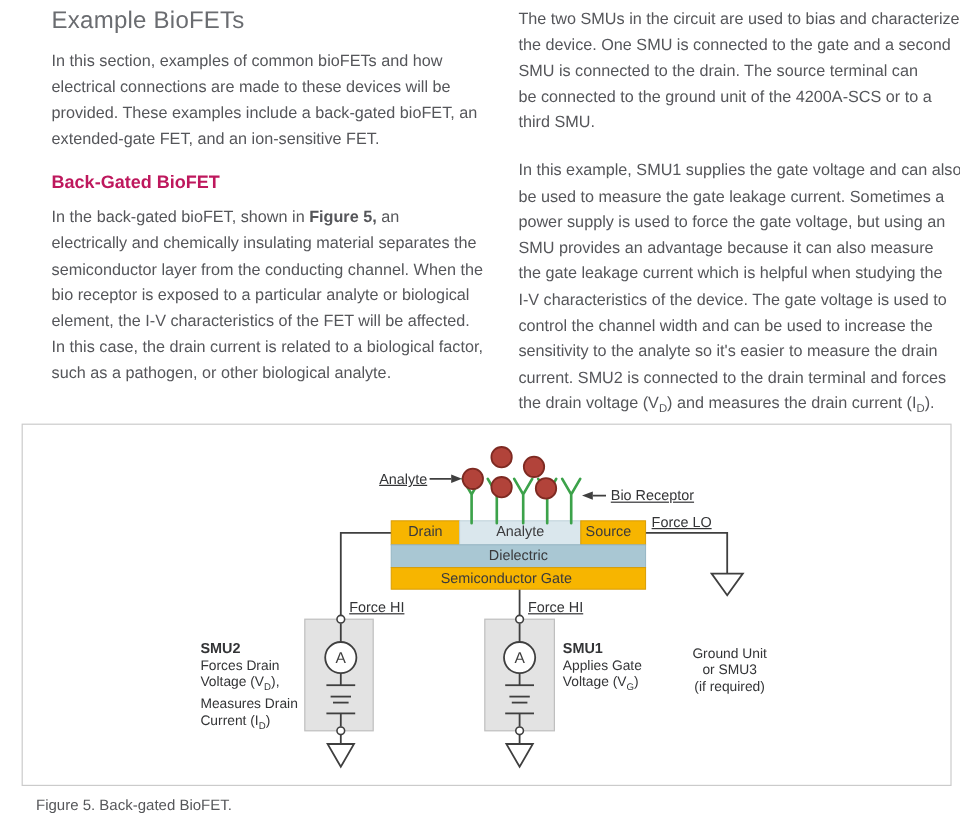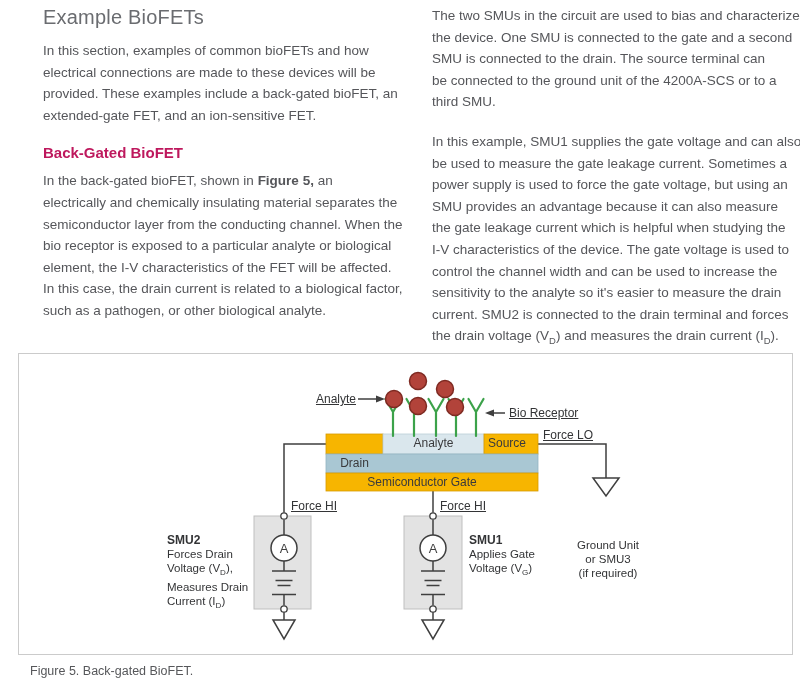--- a/index.html
+++ b/index.html
@@ -141,23 +141,24 @@
       <circle cx="265" cy="162" r="3.2"></circle>
       <circle cx="265" cy="255" r="3.2"></circle>
       <circle cx="414" cy="162" r="3.2"></circle>
       <circle cx="414" cy="255" r="3.2"></circle>
     </g>
 
     <text x="265" y="198.5" text-anchor="middle" font-size="13" fill="#3F3F3F">A</text>
     <text x="414" y="198.5" text-anchor="middle" font-size="13" fill="#3F3F3F">A</text>
   </svg>
 
-  <div class="boxlabel" style="left:307px;top:81px;width:57px;margin-top:20px;">Drain</div>
+  <div class="boxlabel" style="left:307px;top:81px;width:57px;">Drain</div>
   <div class="boxlabel" style="left:364px;top:81px;width:101px;">Analyte</div>
   <div class="boxlabel" style="left:465px;top:81px;width:46px;">Source</div>
+  <div class="boxlabel" style="left:307px;top:101px;width:212px;">Dielectric</div>
   <div class="boxlabel" style="left:307px;top:120px;width:192px;">Semiconductor Gate</div>
 
   <div class="dlabel right" style="left:265px;top:38px;width:72px;">Analyte</div>
   <div class="dlabel" style="left:490px;top:52px;">Bio Receptor</div>
   <div class="dlabel" style="left:524px;top:74px;">Force LO</div>
   <div class="dlabel" style="left:272px;top:145px;">Force HI</div>
   <div class="dlabel" style="left:421px;top:145px;">Force HI</div>
 
   <div class="smulabel" style="left:148px;top:179px;width:86px;"><b>SMU2</b><span>
 Forces Drain

